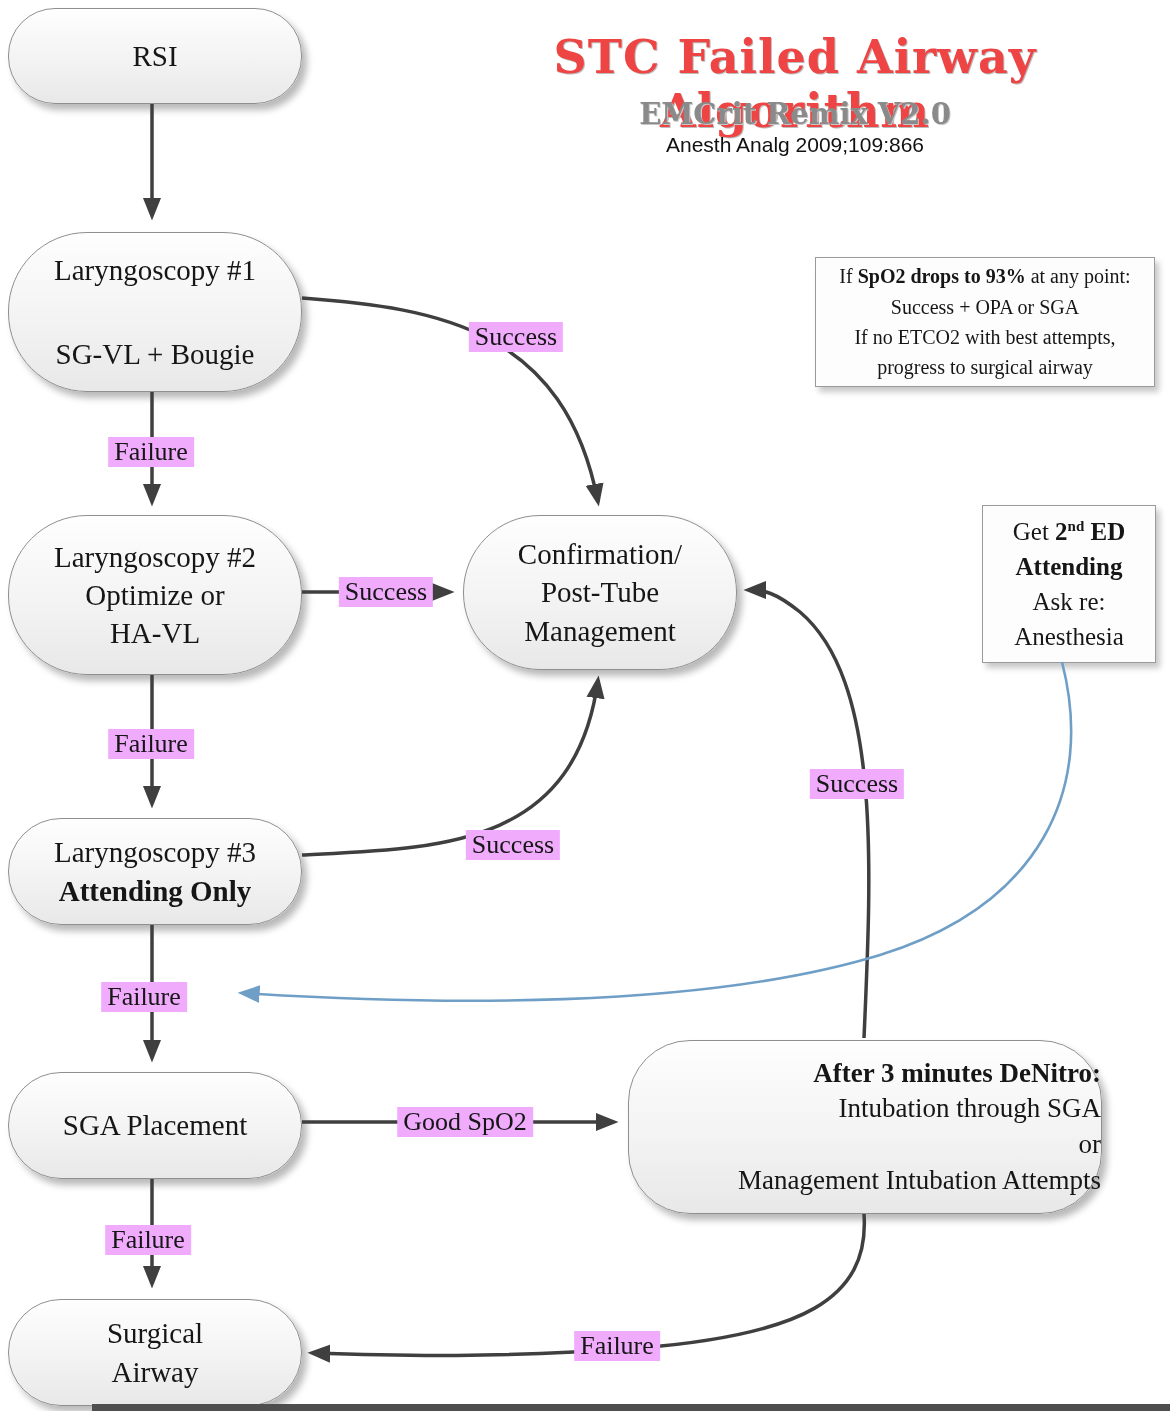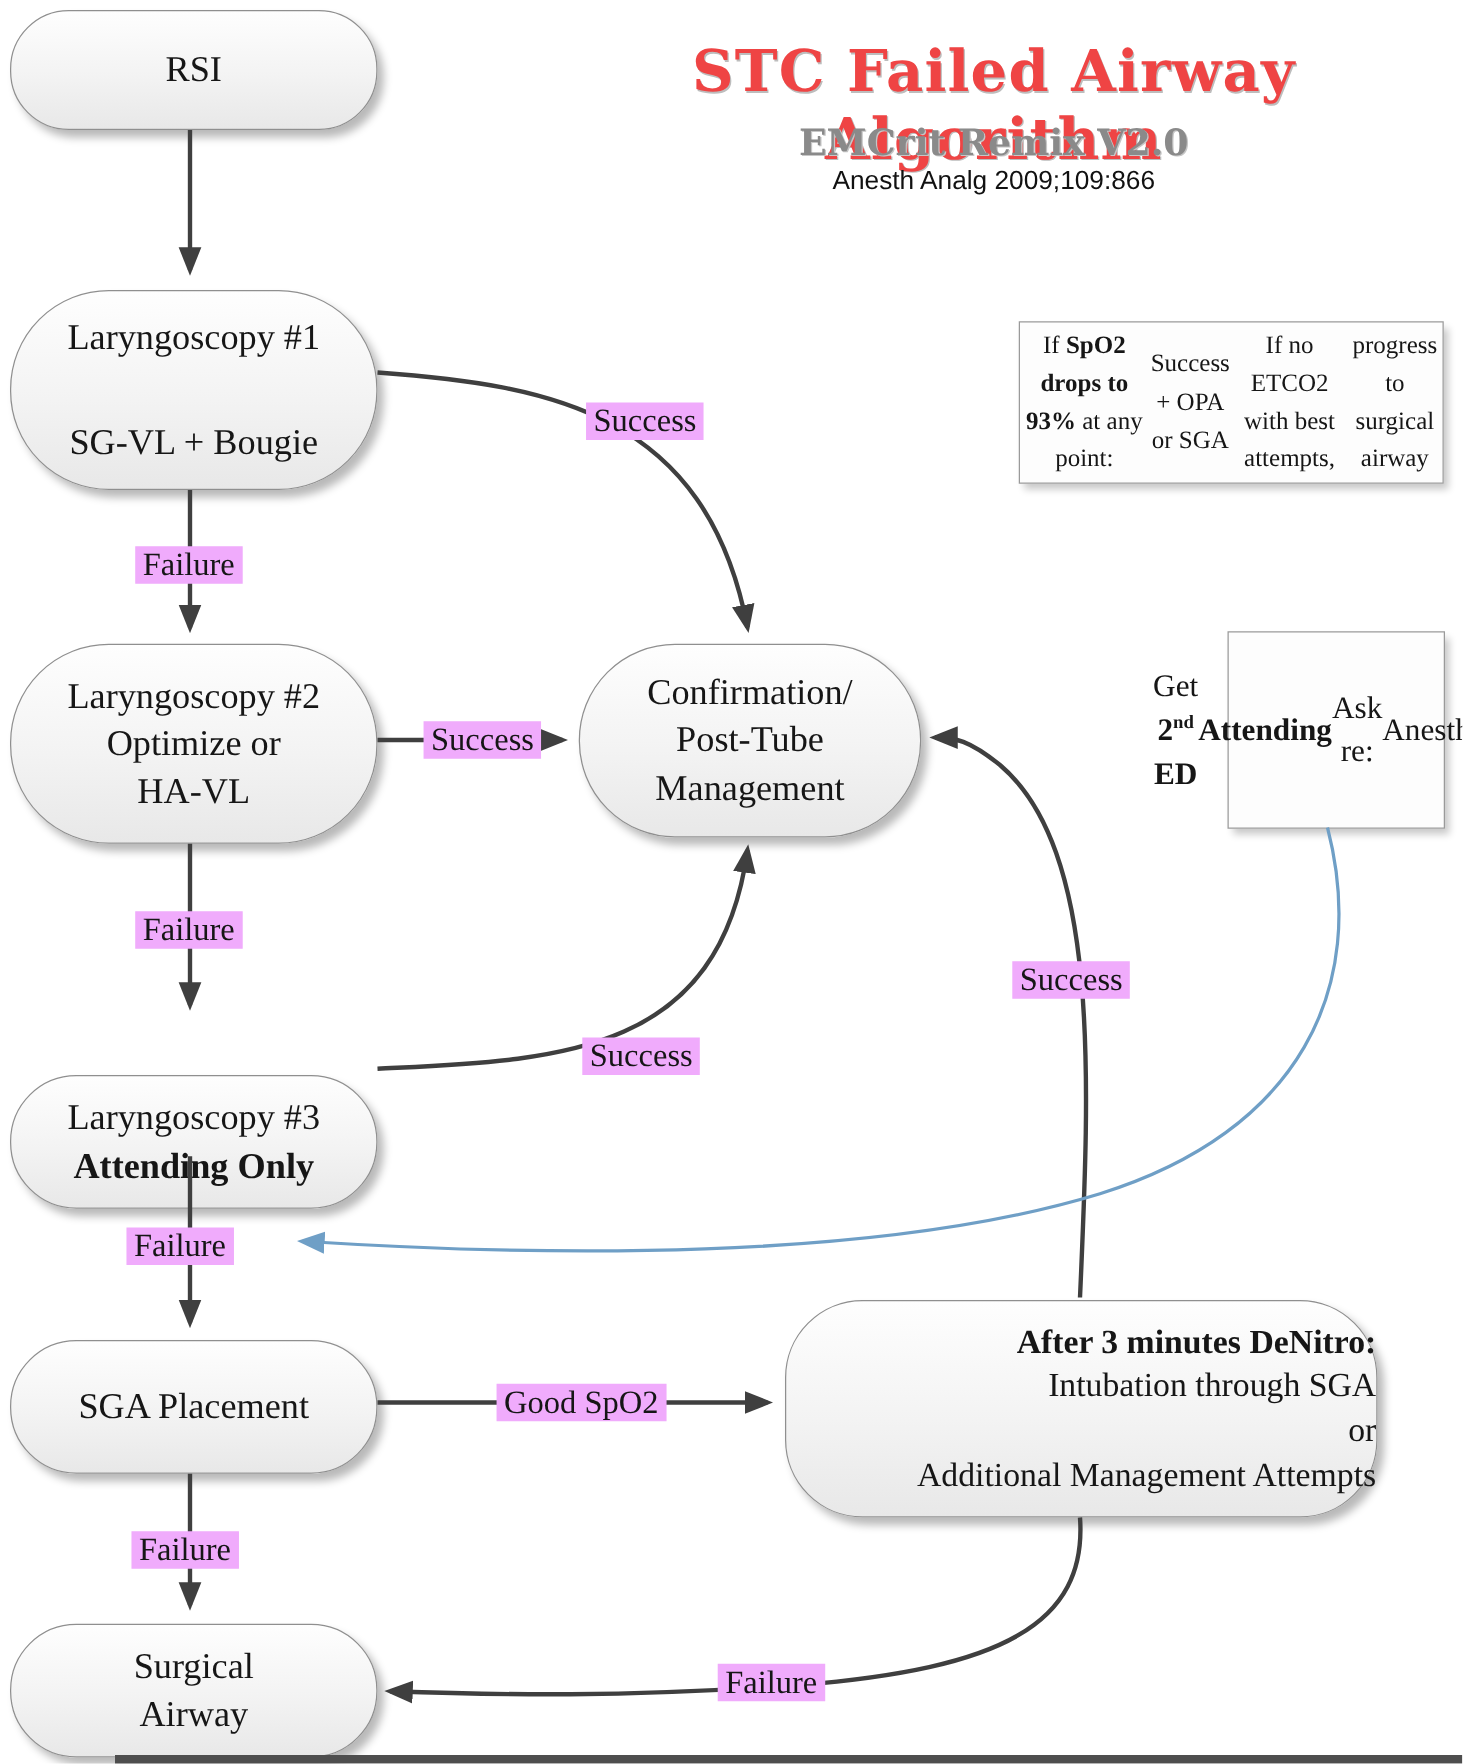--- a/index.html
+++ b/index.html
@@ -12,21 +12,21 @@
     background:linear-gradient(180deg,#fefefe 0%,#f3f3f3 55%,#e8e8e8 100%);
     border:1.6px solid #8f8f8f;
     box-shadow:5px 6px 7px rgba(0,0,0,0.28);
     display:flex; flex-direction:column; align-items:center; justify-content:center;
     text-align:center; color:#161616; font-size:29px; line-height:1.32;
   }
   .notebox {
     position:absolute; z-index:1;
     background:#fdfdfd; border:1px solid #9a9a9a;
     box-shadow:4px 5px 6px rgba(0,0,0,0.22);
-    display:flex; flex-direction:row; align-items:center; justify-content:center;
+    display:flex; flex-direction:column; align-items:center; justify-content:center;
     text-align:center; color:#161616;
   }
   .edge-label {
     position:absolute; z-index:3; transform:translate(-50%,-50%);
     background:#f0abfc; padding:0 6px; font-size:26px; color:#161616; white-space:nowrap;
   }
   #arrows { position:absolute; left:0; top:0; z-index:2; }
   .title-main {
     position:absolute; left:430px; top:30px; width:730px; z-index:1;
     text-align:center; font-family:"DejaVu Serif", serif; font-weight:bold;
@@ -67,21 +67,21 @@
     <span>Laryngoscopy #1</span>
     <span>SG-VL + Bougie</span>
   </div>
 
   <div class="node" style="left:8px; top:515px; width:292px; height:158px; border-radius:79px;">
     <span>Laryngoscopy #2</span>
     <span>Optimize or</span>
     <span>HA-VL</span>
   </div>
 
-  <div class="node" style="left:8px; top:860px; width:292px; height:105px; border-radius:53px;">
+  <div class="node" style="left:8px; top:818px; width:292px; height:105px; border-radius:53px;">
     <span>Laryngoscopy #3</span>
     <span class="b">Attending Only</span>
   </div>
 
   <div class="node" style="left:8px; top:1072px; width:292px; height:105px; border-radius:53px;">
     <span>SGA Placement</span>
   </div>
 
   <div class="node" style="left:8px; top:1299px; width:292px; height:105px; border-radius:53px;">
     <span>Surgical</span>
@@ -91,21 +91,21 @@
   <div class="node" style="left:463px; top:515px; width:272px; height:153px; border-radius:77px;">
     <span>Confirmation/</span>
     <span>Post-Tube</span>
     <span>Management</span>
   </div>
 
   <div class="node" style="left:628px; top:1040px; width:472px; height:172px; border-radius:62px; font-size:27px;align-items:flex-end;">
     <span class="b">After 3 minutes DeNitro:</span>
     <span>Intubation through SGA</span>
     <span>or</span>
-    <span>Additional Management Attempts</span>
+    <span>Management Intubation Attempts</span>
   </div>
 
   <div class="notebox" style="left:815px; top:257px; width:338px; height:128px; font-size:20px; line-height:1.52;">
     <span>
       <span>If </span><span class="b">SpO2 drops to 93%</span><span> at any point:</span>
     </span>
     <span>Success + OPA or SGA</span>
     <span>If no ETCO2 with best attempts,</span>
     <span>progress to surgical airway</span>
   </div>

